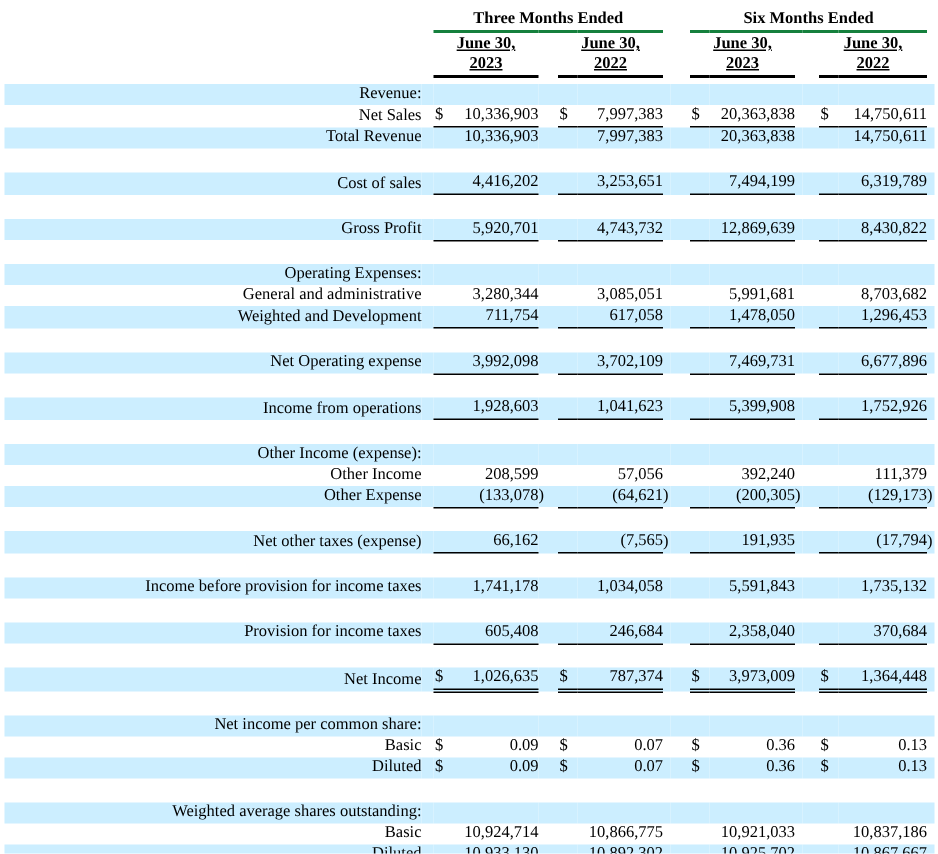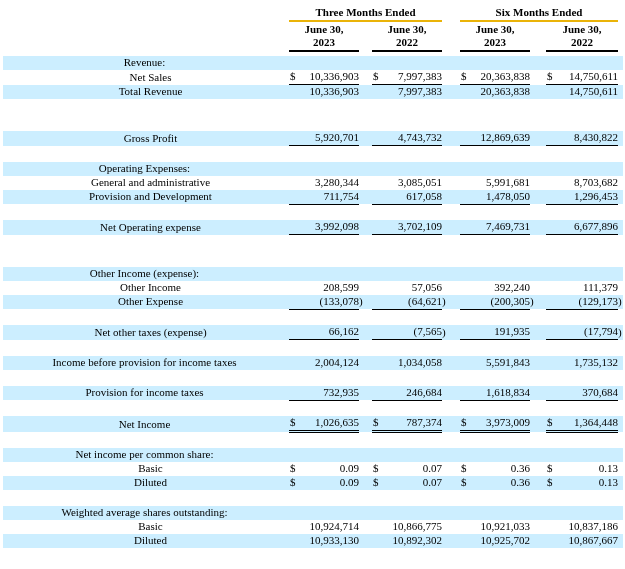--- a/index.html
+++ b/index.html
@@ -22,30 +22,30 @@
     margin: 0;
     vertical-align: bottom;
     white-space: nowrap;
     font-weight: normal;
     font-size: 11px;
     line-height: 13px;
   }
   
   thead th { font-weight: bold; text-align: center; }
   tr.ghead { height: 15px; }
-  tr.ghead th.grp { border-bottom: 2px solid #eab308; padding-bottom: 1px; }
+  tr.ghead th.grp { border-bottom: 2px solid #15803d; padding-bottom: 1px; }
   tr.dhead { height: 30px; }
-  tr.dhead th.date { border-bottom: 2px solid #000; padding: 1px 0 2px 0; }
+  tr.dhead th.date { border-bottom: 2px solid #000; padding: 1px 0 2px 0; text-decoration: underline; }
   tr.dhead th.date div { line-height: 12.5px; }
   tr.hgap th { height: 4px; }
   
   tr.r { height: 14px; }
   tr.spacer { height: 16px; }
   tbody td { padding-bottom: 1px; }
-  td.lbl { text-align: center; padding-left: 5px; }
+  td.lbl { text-align: right; padding-left: 5px; }
   td.lbl.ind { padding-left: 17px; }
   td.cur { text-align: left; padding-left: 1px; }
   td.val { text-align: right; }
   td.par { text-align: left; }
   td.u  { border-bottom: 1px solid #000; }
   td.uu { border-bottom: 3px double #000; }
   tr.hl td { background: #cceeff; }
 </style>
 </head>
 <body>
@@ -164,20 +164,39 @@
           <td class="val">20,363,838</td>
           <td class="par"></td>
           <td class="gap"></td>
           <td class="cur"></td>
           <td class="val">14,750,611</td>
           <td class="par"></td>
         </tr>
         <tr class="spacer">
           <td colspan="17"></td>
         </tr>
+        <tr class="r hl">
+          <td class="lbl ind">Cost of sales</td>
+          <td class="gap"></td>
+          <td class="cur u"></td>
+          <td class="val u">4,416,202</td>
+          <td class="par"></td>
+          <td class="gap"></td>
+          <td class="cur u"></td>
+          <td class="val u">3,253,651</td>
+          <td class="par"></td>
+          <td class="gap"></td>
+          <td class="cur u"></td>
+          <td class="val u">7,494,199</td>
+          <td class="par"></td>
+          <td class="gap"></td>
+          <td class="cur u"></td>
+          <td class="val u">6,319,789</td>
+          <td class="par"></td>
+        </tr>
         <tr class="spacer">
           <td colspan="17"></td>
         </tr>
         <tr class="r hl">
           <td class="lbl ind">Gross Profit</td>
           <td class="gap"></td>
           <td class="cur u"></td>
           <td class="val u">5,920,701</td>
           <td class="par"></td>
           <td class="gap"></td>
@@ -228,21 +247,21 @@
           <td class="gap"></td>
           <td class="cur"></td>
           <td class="val">5,991,681</td>
           <td class="par"></td>
           <td class="gap"></td>
           <td class="cur"></td>
           <td class="val">8,703,682</td>
           <td class="par"></td>
         </tr>
         <tr class="r hl">
-          <td class="lbl ind">Provision and Development</td>
+          <td class="lbl ind">Weighted and Development</td>
           <td class="gap"></td>
           <td class="cur u"></td>
           <td class="val u">711,754</td>
           <td class="par"></td>
           <td class="gap"></td>
           <td class="cur u"></td>
           <td class="val u">617,058</td>
           <td class="par"></td>
           <td class="gap"></td>
           <td class="cur u"></td>
@@ -270,20 +289,39 @@
           <td class="cur u"></td>
           <td class="val u">7,469,731</td>
           <td class="par"></td>
           <td class="gap"></td>
           <td class="cur u"></td>
           <td class="val u">6,677,896</td>
           <td class="par"></td>
         </tr>
         <tr class="spacer">
           <td colspan="17"></td>
+        </tr>
+        <tr class="r hl">
+          <td class="lbl ind">Income from operations</td>
+          <td class="gap"></td>
+          <td class="cur u"></td>
+          <td class="val u">1,928,603</td>
+          <td class="par"></td>
+          <td class="gap"></td>
+          <td class="cur u"></td>
+          <td class="val u">1,041,623</td>
+          <td class="par"></td>
+          <td class="gap"></td>
+          <td class="cur u"></td>
+          <td class="val u">5,399,908</td>
+          <td class="par"></td>
+          <td class="gap"></td>
+          <td class="cur u"></td>
+          <td class="val u">1,752,926</td>
+          <td class="par"></td>
         </tr>
         <tr class="spacer">
           <td colspan="17"></td>
         </tr>
         <tr class="r hl">
           <td class="lbl">Other Income (expense):</td>
           <td class="gap"></td>
           <td class="cur"></td>
           <td class="val"></td>
           <td class="par"></td>
@@ -360,21 +398,21 @@
           <td class="val u">(17,794</td>
           <td class="par">)</td>
         </tr>
         <tr class="spacer">
           <td colspan="17"></td>
         </tr>
         <tr class="r hl">
           <td class="lbl">Income before provision for income taxes</td>
           <td class="gap"></td>
           <td class="cur"></td>
-          <td class="val">2,004,124</td>
+          <td class="val">1,741,178</td>
           <td class="par"></td>
           <td class="gap"></td>
           <td class="cur"></td>
           <td class="val">1,034,058</td>
           <td class="par"></td>
           <td class="gap"></td>
           <td class="cur"></td>
           <td class="val">5,591,843</td>
           <td class="par"></td>
           <td class="gap"></td>
@@ -382,29 +420,29 @@
           <td class="val">1,735,132</td>
           <td class="par"></td>
         </tr>
         <tr class="spacer">
           <td colspan="17"></td>
         </tr>
         <tr class="r hl">
           <td class="lbl">Provision for income taxes</td>
           <td class="gap"></td>
           <td class="cur u"></td>
-          <td class="val u">732,935</td>
+          <td class="val u">605,408</td>
           <td class="par"></td>
           <td class="gap"></td>
           <td class="cur u"></td>
           <td class="val u">246,684</td>
           <td class="par"></td>
           <td class="gap"></td>
           <td class="cur u"></td>
-          <td class="val u">1,618,834</td>
+          <td class="val u">2,358,040</td>
           <td class="par"></td>
           <td class="gap"></td>
           <td class="cur u"></td>
           <td class="val u">370,684</td>
           <td class="par"></td>
         </tr>
         <tr class="spacer">
           <td colspan="17"></td>
         </tr>
         <tr class="r hl">

